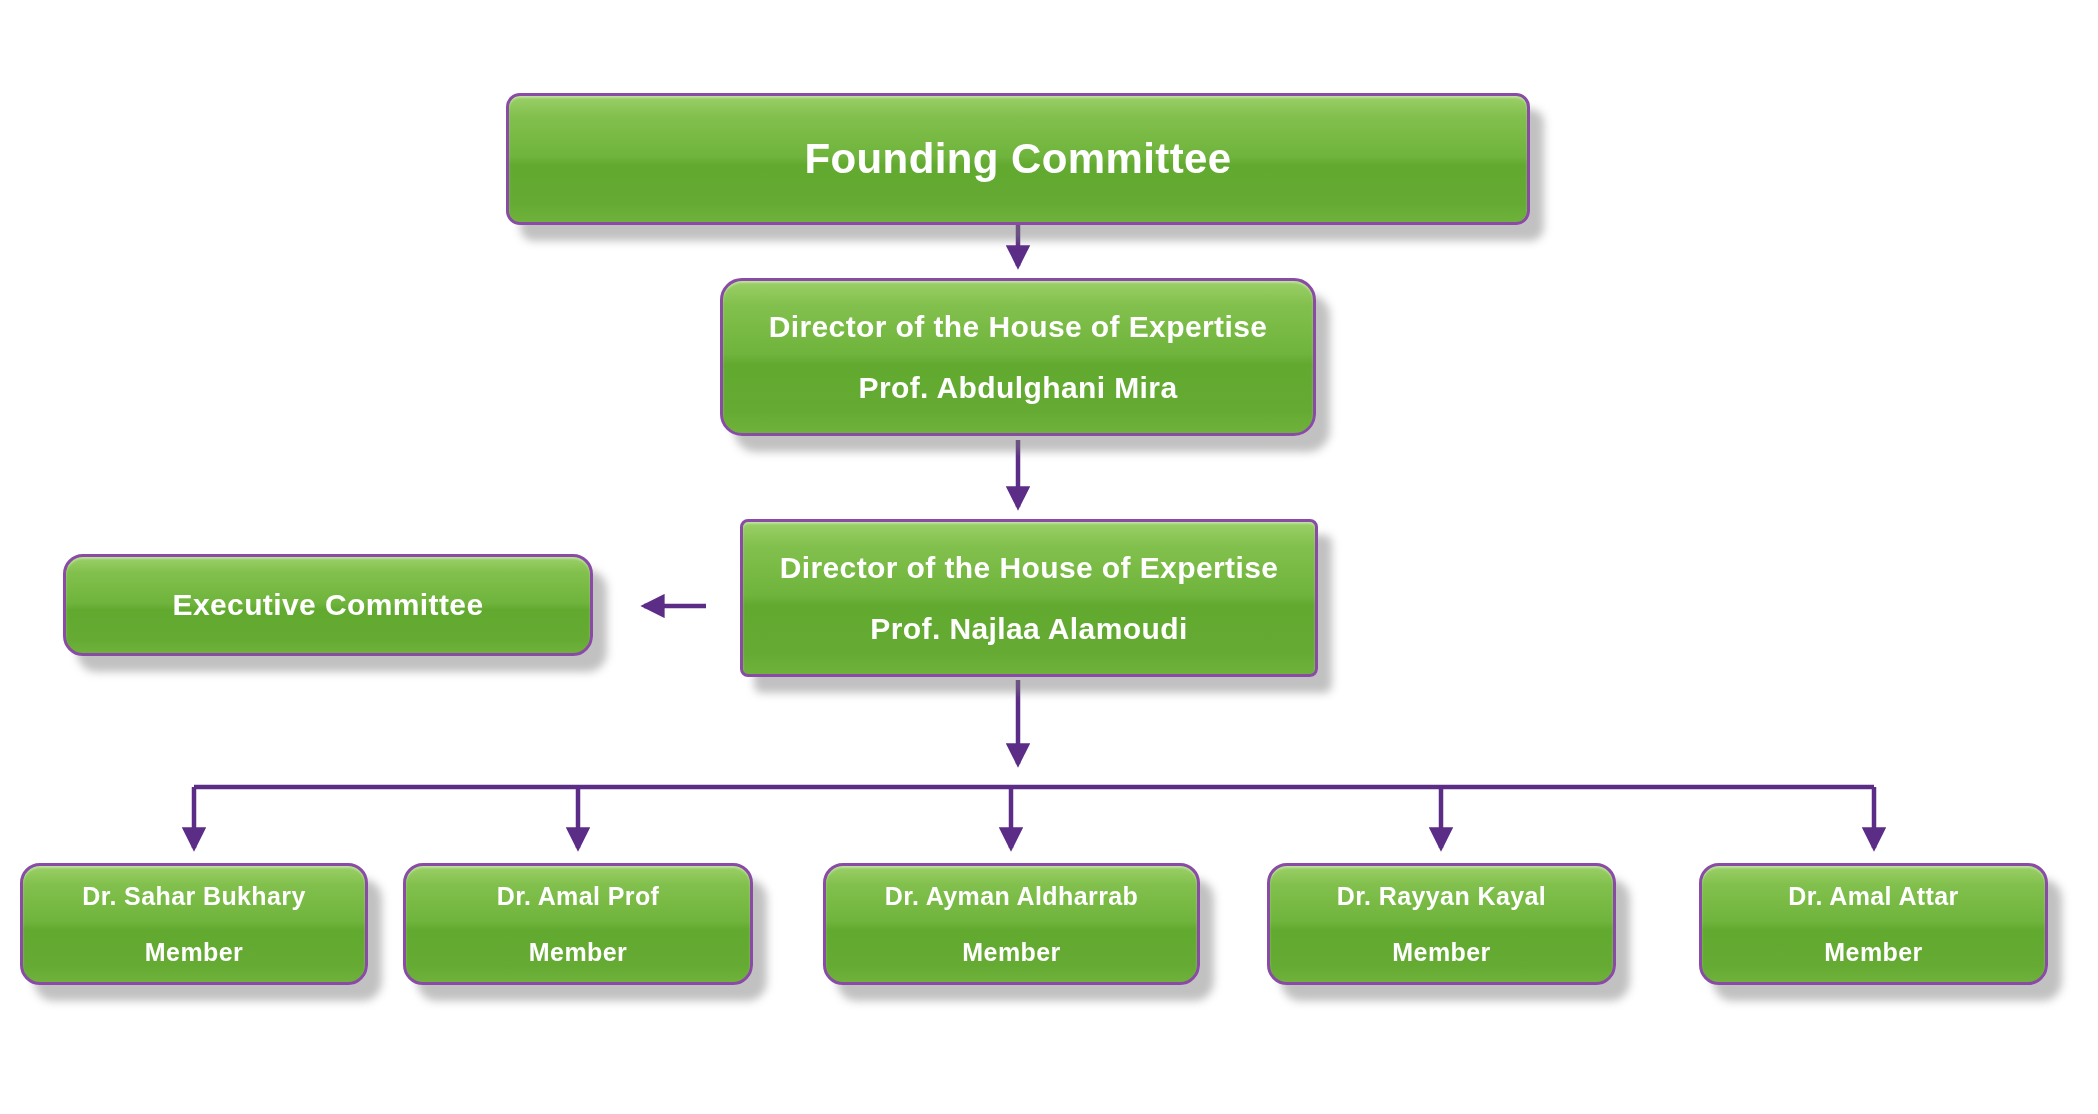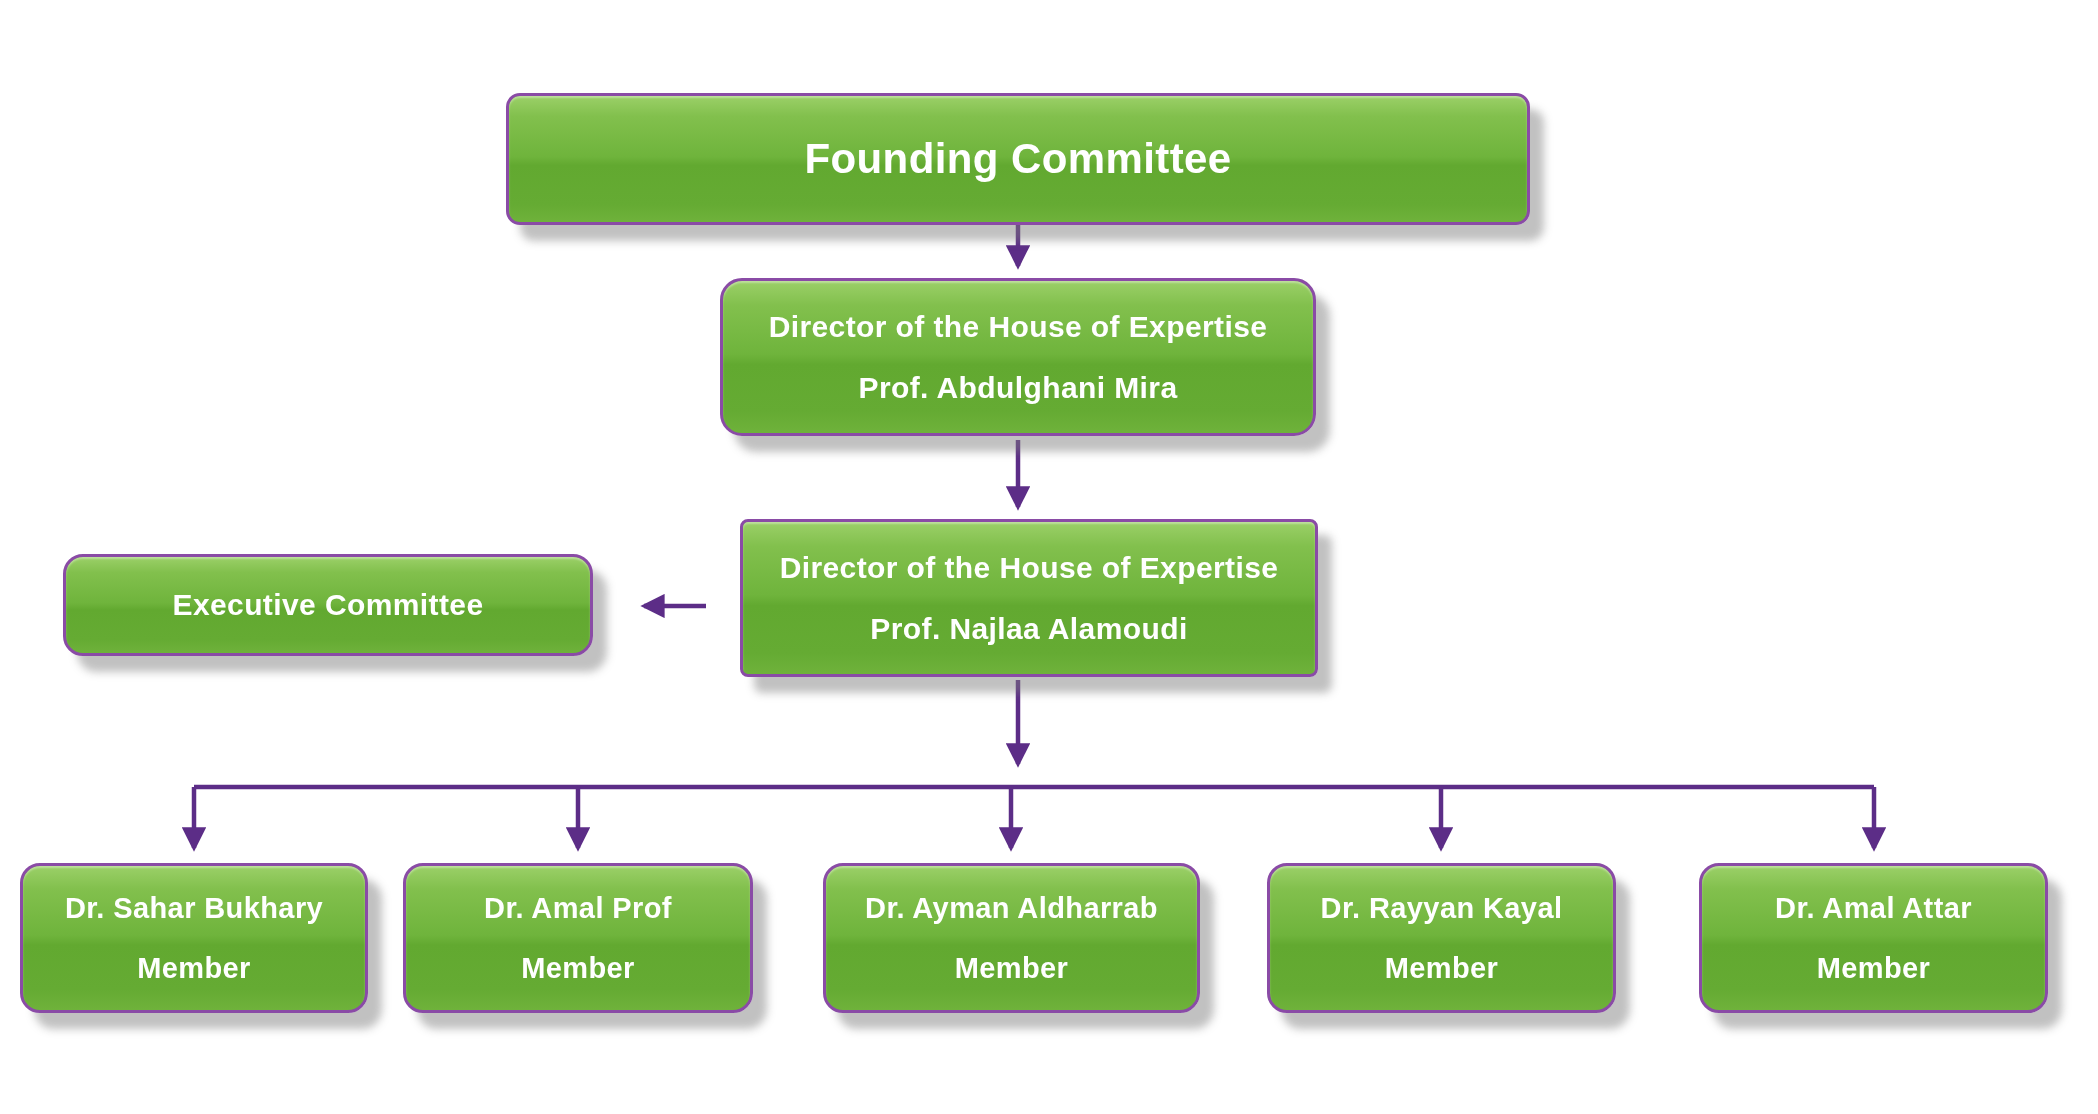--- a/index.html
+++ b/index.html
@@ -49,21 +49,21 @@
     text-align: center;
   }
   .node .line { display: block; line-height: 1.05; }
   .node .line + .line { margin-top: 30px; }
 
   .node-founding  { left: 506px;  top: 93px;  width: 1024px; height: 132px; font-size: 42px; border-radius: 14px; }
   .node-chairman  { left: 720px;  top: 278px; width: 596px;  height: 158px; font-size: 30px; border-radius: 22px; }
   .node-director  { left: 740px;  top: 519px; width: 578px;  height: 158px; font-size: 30px; border-radius: 8px; }
   .node-executive { left: 63px;   top: 554px; width: 530px;  height: 102px; font-size: 30px; border-radius: 20px; }
 
-  .node-member { top: 863px; height: 150px; font-size: 29px; border-radius: 20px; }
+  .node-member { top: 863px; height: 122px; font-size: 25px; border-radius: 20px; }
   .node-m1 { left: 20px;   width: 348px; }
   .node-m2 { left: 403px;  width: 350px; }
   .node-m3 { left: 823px;  width: 377px; }
   .node-m4 { left: 1267px; width: 349px; }
   .node-m5 { left: 1699px; width: 349px; }
 </style>
 </head>
 <body>
 
 <div class="canvas">

